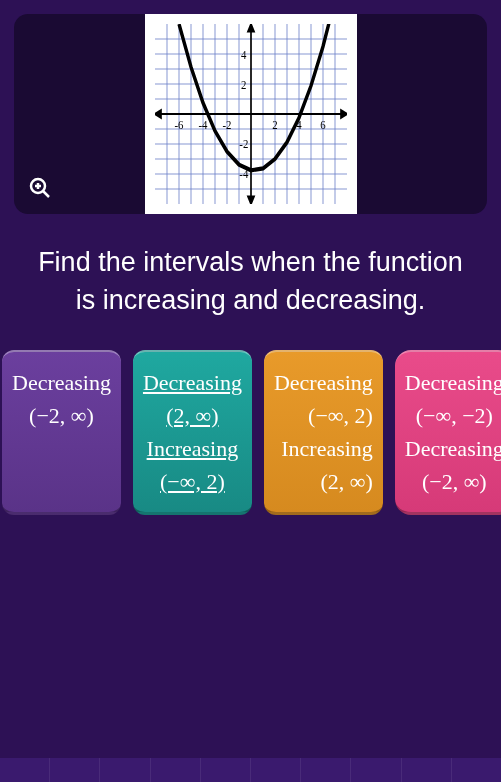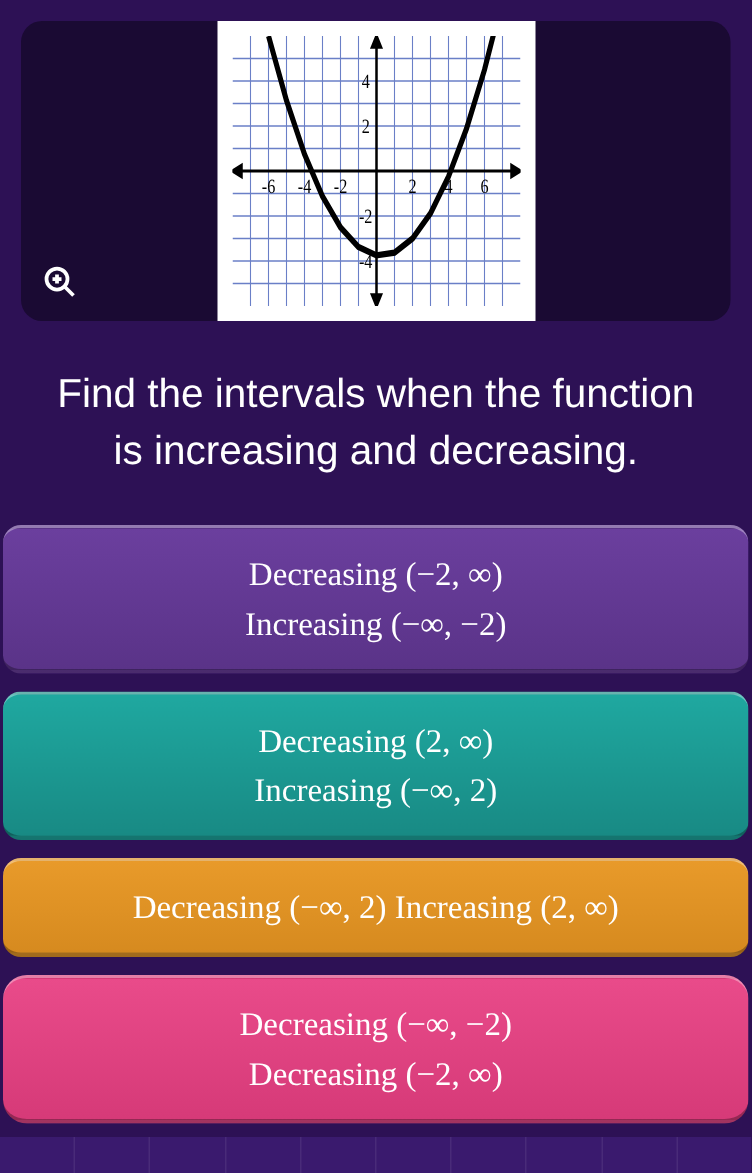--- a/index.html
+++ b/index.html
@@ -46,39 +46,39 @@
   .question {
     color: #fff;
     text-align: center;
     font-size: 27px;
     font-weight: 400;
     padding: 30px 30px 30px 30px;
     line-height: 1.4;
   }
   .options {
     display: flex;
-    flex-direction: column;
+    flex-direction: row;
     gap: 12px;
     padding: 0 2px;
   }
   .option {
     border-radius: 12px;
     padding: 14px 10px;
     text-align: center;
     color: #fff;
     font-size: 22px;
     line-height: 1.5;
     cursor: pointer;
     position: relative;
     border-top: 2px solid rgba(255,255,255,0.35);
     border-bottom: 3px solid rgba(0,0,0,0.3);
   }
   .opt-purple { background: linear-gradient(#6b3f9e, #5a3388); }
-  .opt-teal   { background: linear-gradient(#1fa8a0, #188a84); }
-  .opt-orange { background: linear-gradient(#e89a2a, #d68a1f); }
+  .opt-teal   { background: linear-gradient(#1fa8a0, #188a84); text-decoration: underline; }
+  .opt-orange { background: linear-gradient(#e89a2a, #d68a1f); text-align: right; }
   .opt-pink   { background: linear-gradient(#e94b8a, #d63a78); border-radius: 16px; }
   .math { font-family: Georgia, 'Times New Roman', serif; }
   .footer-bar {
     position: absolute;
     bottom: 0;
     left: 0;
     right: 0;
     height: 24px;
     background: #3a1a6e;
     display: flex;
@@ -154,21 +154,20 @@
       <line x1="7" y1="10" x2="13" y2="10"></line>
     </svg>
   </div>
 </div>
 
 <div class="question">Find the intervals when the function is increasing and decreasing.</div>
 
 <div class="options">
   <div class="option opt-purple">
     <div class="math">Decreasing (−2, ∞)</div>
-    <div class="math">Increasing (−∞, −2)</div>
   </div>
   <div class="option opt-teal">
     <div class="math">Decreasing (2, ∞)</div>
     <div class="math">Increasing (−∞, 2)</div>
   </div>
   <div class="option opt-orange">
     <div class="math">Decreasing (−∞, 2) Increasing (2, ∞)</div>
   </div>
   <div class="option opt-pink">
     <div class="math">Decreasing (−∞, −2)</div>

